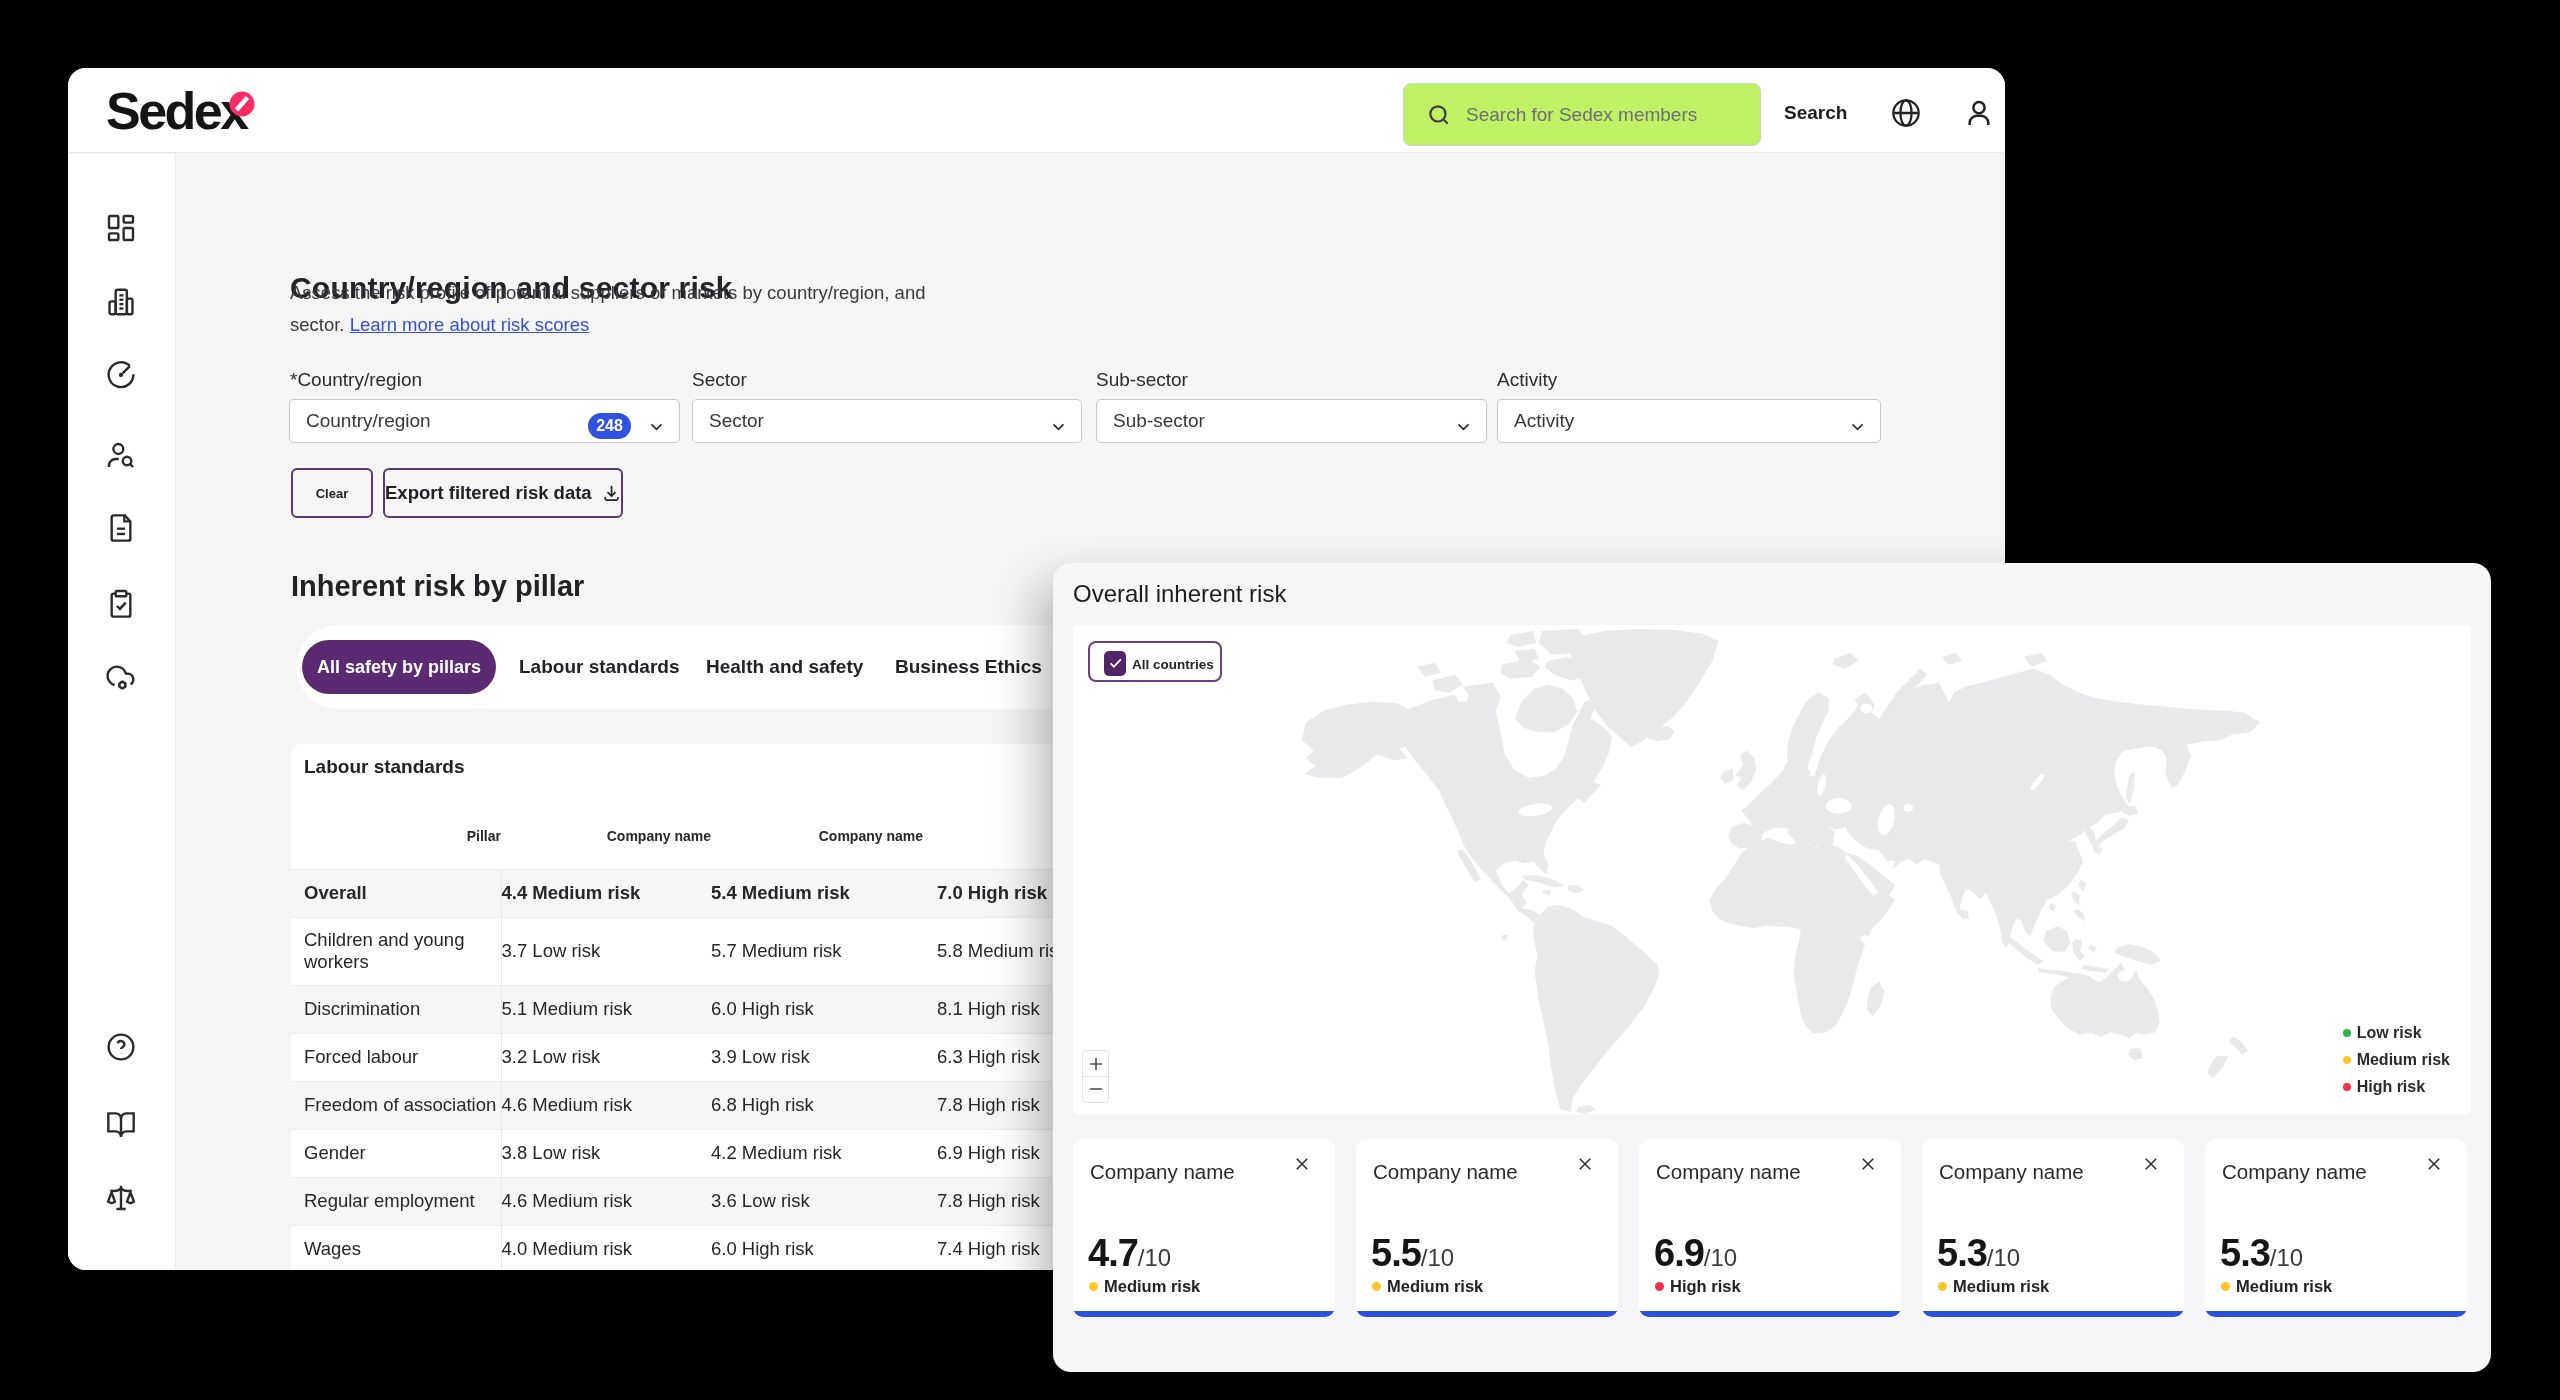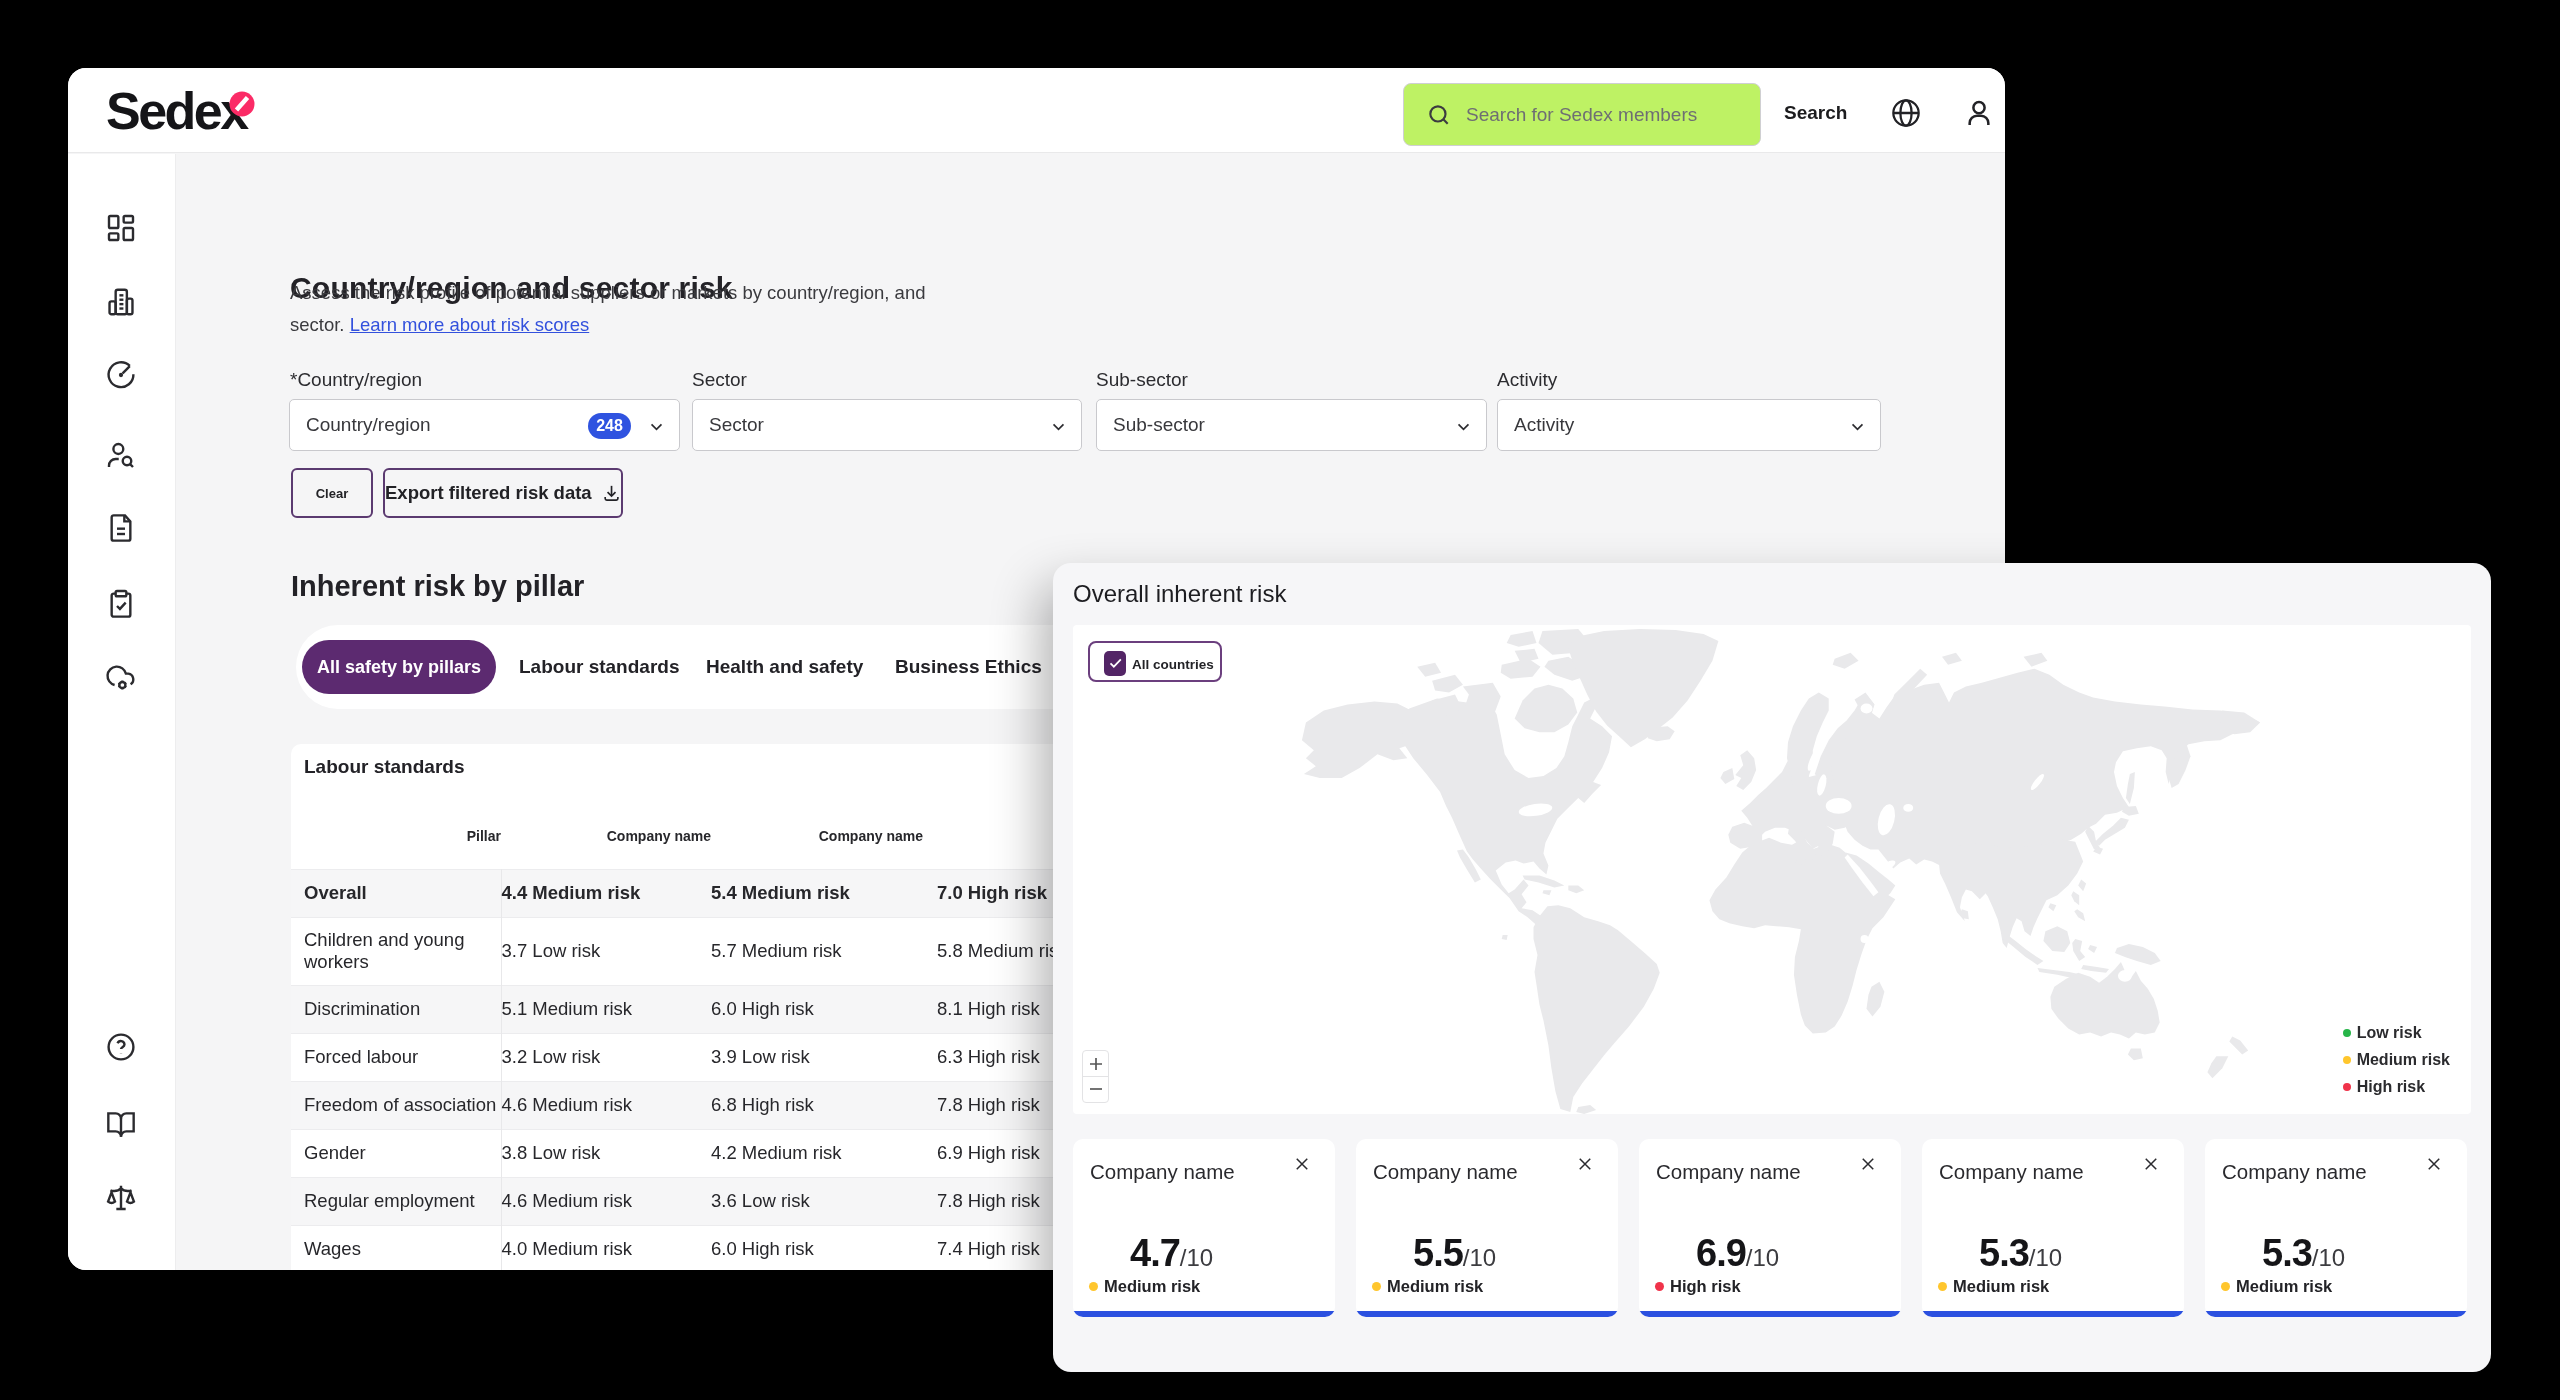--- a/index.html
+++ b/index.html
@@ -18,21 +18,21 @@
   .slabel { position:absolute; left:1716px; top:34px; font-size:19px; font-weight:700; color:#1c1c1e; }
   .hic { position:absolute; top:28px; }
   .sidebar { position:absolute; left:0; top:86px; width:108px; height:1116px; background:#fff;
     border-right:1px solid #ededee; z-index:2; }
   .sic { position:absolute; left:106px; }
   .main { position:absolute; left:109px; top:86px; width:1828px; height:1116px; }
   h1 { position:absolute; left:113px; top:73px; font-size:30px; font-weight:600; color:#232227; letter-spacing:.2px;margin-top:44px;}
   .desc { position:absolute; left:113px; top:123px; font-size:18.5px; line-height:32px; color:#3a3a3e; }
   .desc a { color:#3351dd; text-decoration:underline; }
   .flabel { position:absolute; top:215px; font-size:19px; color:#2c2c30; }
-  .finput { position:absolute; top:245px; height:52px; background:#fff; border:1px solid #c9c9cd;
+  .finput { position:absolute; top:245px; height:44px; background:#fff; border:1px solid #c9c9cd;
     border-radius:5px; display:flex; align-items:center; font-size:19px; color:#38383c; }
   .finput .ph { margin-left:16px; }
   .chev { position:absolute; right:14px; top:18px; }
   .badge { position:absolute; right:48px; top:13px; width:43px; height:26px; background:#2f53e0;
     border-radius:13px; color:#fff; font-size:16px; font-weight:600; display:flex; align-items:center; justify-content:center; }
   .btn { position:absolute; top:314px; white-space:nowrap; height:50px; border:2px solid #5b3a70; border-radius:6px;
     background:transparent; font-size:13px; font-weight:600; color:#222226; display:flex; align-items:center; justify-content:center; }
   h2 { position:absolute; left:114px; top:416px; font-size:29px; font-weight:600; color:#232227; }
   .tabbar { position:absolute; left:119px; top:471px; width:1694px; height:84px; background:#fff; border-radius:42px; }
   .tab { position:absolute; top:0; height:84px; display:flex; align-items:center; font-size:19px; font-weight:600; color:#232227; }
@@ -61,21 +61,21 @@
   .allc span { position:absolute; left:42px; top:14px; white-space:nowrap; font-size:13.5px; font-weight:600; color:#232327; }
   .legend { position:absolute; right:21px; bottom:14px; font-size:16px; color:#2b2b2e; font-weight:600; }
   .legend div { display:flex; align-items:center; height:27px; }
   .legend i { width:8px; height:8px; border-radius:50%; margin-right:6px; }
   .zoomctl { position:absolute; left:9px; bottom:11px; width:27px; height:53px; background:#fff;
     border:1px solid #e3e3e5; border-radius:4px; color:#555; }
   .zoomctl .zp { position:absolute; top:0; height:26px; width:100%; border-bottom:1px solid #e3e3e5; }
   .card { position:absolute; top:576px; width:262px; height:178px; background:#fff; border-radius:10px; overflow:hidden; }
   .card .nm { position:absolute; left:17px; top:21px; font-size:20.5px; font-weight:500; color:#2a2a2e; }
   .card .x { position:absolute; right:24px; top:16px; }
-  .card .score { position:absolute; left:15px; top:93px; font-size:38px; font-weight:700; color:#151518; letter-spacing:-1px;margin-left:42px;}
+  .card .score { position:absolute; left:15px; top:93px; font-size:38px; font-weight:700; color:#151518; letter-spacing:-1px;}
   .card .of { font-size:24px; font-weight:400; color:#3c3c40; letter-spacing:0;}
   .card .risk { position:absolute; left:16px; top:138px; font-size:16.5px; font-weight:600; color:#232327; display:flex; align-items:center;}
   .card .risk i { width:9px; height:9px; border-radius:50%; margin-right:6px; }
   .card .bar { position:absolute; left:0; bottom:0; width:100%; height:6px; background:#2b50e0; }
   .ydot { background:#ffc62d; } .rdot { background:#f0334a; } .gdot { background:#27b549; }
 </style>
 </head>
 <body>
 <div class="win">
   <div class="topbar">

